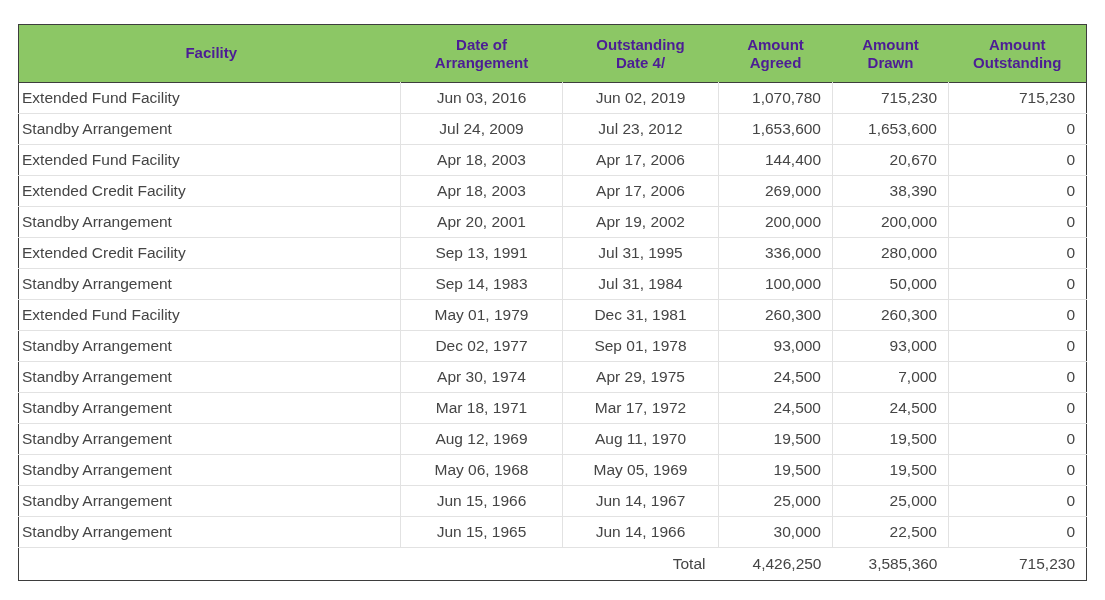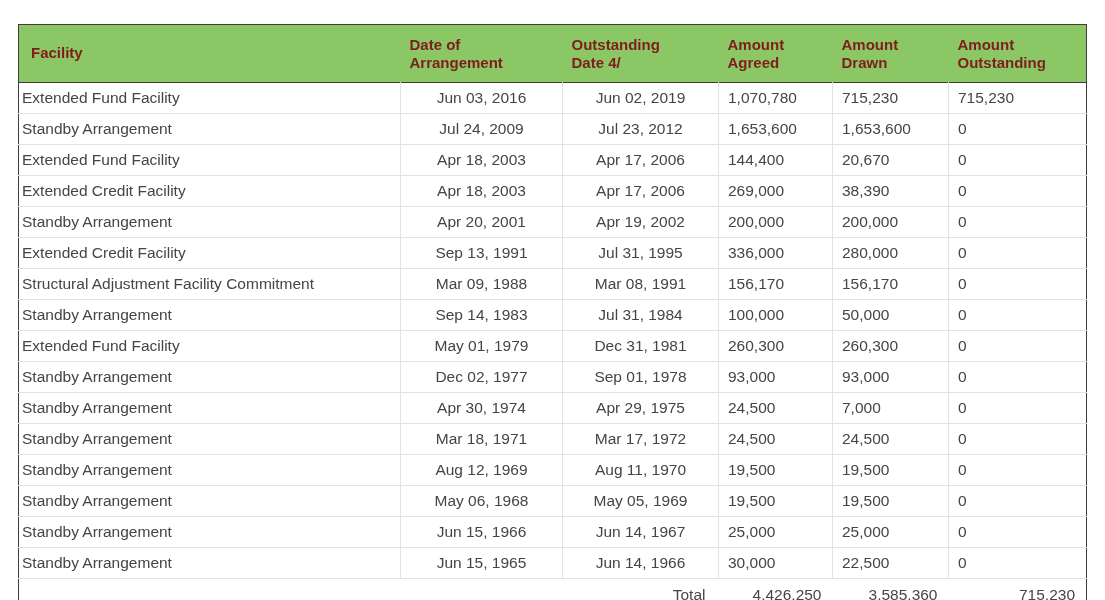--- a/index.html
+++ b/index.html
@@ -35,25 +35,25 @@
   
   col.c-facility    { width: 382px; }
   col.c-datearr     { width: 162px; }
   col.c-dateexp     { width: 156px; }
   col.c-agreed      { width: 114px; }
   col.c-drawn       { width: 116px; }
   col.c-outstanding { width: 138px; }
 
   thead th {
     background: #8cc765;
-    color: #7f1d1d;
+    color: #4c1d95;
     font-weight: bold;
     font-size: 15px;
     line-height: 1.25;
-    text-align: left;
+    text-align: center;
     vertical-align: bottom;
     padding: 8px 9px 9px 9px;
     border: none;
     height: 58px;
     box-sizing: border-box;
   }
   thead th.th-facility { vertical-align: middle; padding-left: 12px; }
   thead tr {
     border-top: 1px solid #3d3d3d;
     border-bottom: 1px solid #3d3d3d;
@@ -66,21 +66,21 @@
     padding: 5px 9px 6px 9px;
     height: 31px;
     box-sizing: border-box;
     font-size: 15.5px;
     color: #454545;
     white-space: nowrap;
     overflow: hidden;
   }
   tbody td.c-left   { text-align: left; padding-left: 3px; }
   tbody td.c-center { text-align: center; margin-left: 28px; }
-  tbody td.c-right  { text-align: left; padding-right: 11px; }
+  tbody td.c-right  { text-align: right; padding-right: 11px; }
 
   tbody tr:first-child td { border-top: none; }
   tbody td:first-child { border-left: 1px solid #3d3d3d; }
   tbody td:last-child  { border-right: 1px solid #3d3d3d; }
 
   tfoot td {
     border: none;
     border-bottom: 1px solid #3d3d3d;
     padding: 6px 9px 7px 9px;
     height: 33px;
@@ -178,28 +178,20 @@
           </tr>
           <tr>
             <td class="c-left">Extended Credit Facility</td>
             <td class="c-center">Sep 13, 1991</td>
             <td class="c-center">Jul 31, 1995</td>
             <td class="c-right">336,000</td>
             <td class="c-right">280,000</td>
             <td class="c-right">0</td>
           </tr>
           <tr>
-            <td class="c-left">Structural Adjustment Facility Commitment</td>
-            <td class="c-center">Mar 09, 1988</td>
-            <td class="c-center">Mar 08, 1991</td>
-            <td class="c-right">156,170</td>
-            <td class="c-right">156,170</td>
-            <td class="c-right">0</td>
-          </tr>
-          <tr>
             <td class="c-left">Standby Arrangement</td>
             <td class="c-center">Sep 14, 1983</td>
             <td class="c-center">Jul 31, 1984</td>
             <td class="c-right">100,000</td>
             <td class="c-right">50,000</td>
             <td class="c-right">0</td>
           </tr>
           <tr>
             <td class="c-left">Extended Fund Facility</td>
             <td class="c-center">May 01, 1979</td>

